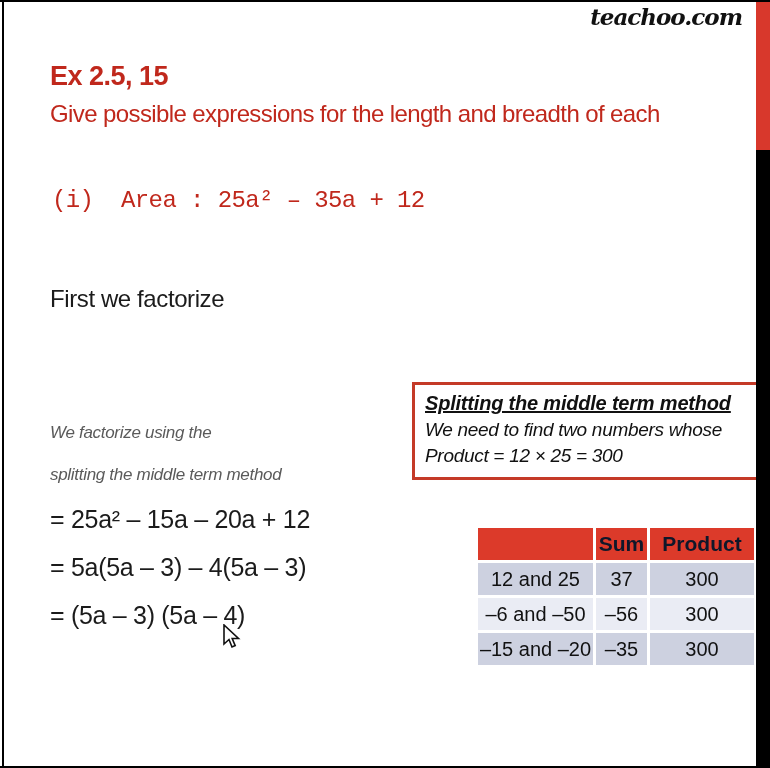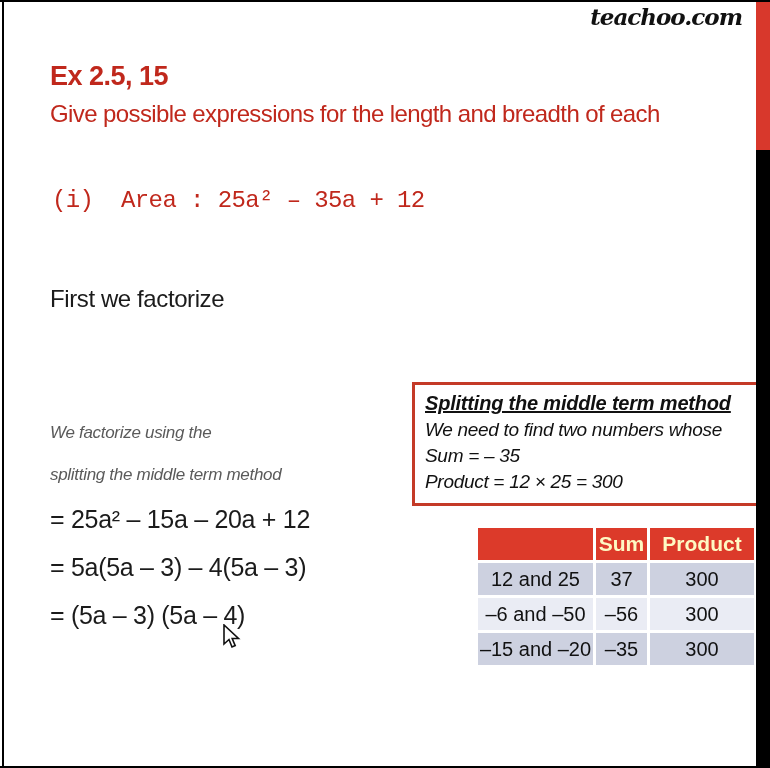--- a/index.html
+++ b/index.html
@@ -87,21 +87,21 @@
     position:absolute;left:478px;top:528px;
     display:grid;
     grid-template-columns:115px 51px 104px;
     grid-auto-rows:32px;
     gap:3px;
     font-size:20px;color:#111;
   }
   .cell{display:flex;align-items:center;justify-content:center;}
   .cell.hdr{
     background:var(--table-header-red,#dc3a2a);
-    color:#fef9c3;font-weight:bold;font-size:21px;
+    color:#0f172a;font-weight:bold;font-size:21px;
   }
   .cell.r-dark{background:var(--row-shade-dark,#cdd1e0);}
   .cell.r-light{background:var(--row-shade-light,#eaecf4);}
 </style>
 </head>
 <body>
 
 <div class="slide">
 
   <div class="border-top"></div>
@@ -126,21 +126,20 @@
   <p class="eq e2">= 5a(5a – 3) – 4(5a – 3)</p>
   <p class="eq e3">= (5a – 3) (5a – 4)</p>
 
   <svg class="cursor" width="20" height="28" viewBox="0 0 20 28">
     <path d="M3 1 L3 20 L8 15.5 L11 23 L14.2 21.6 L11.2 14.5 L17.5 14.5 Z" fill="#ffffff" stroke="#111111" stroke-width="1.6" stroke-linejoin="miter"></path>
   </svg>
 
   <div class="note-box">
     <div class="note-title">Splitting the middle term method</div>
     <div class="note-line">We need to find two numbers whose</div>
-    <div class="note-line">Sum = – 35</div>
     <div class="note-line">Product = 12 × 25 = 300</div>
   </div>
 
   <div class="sum-table">
     <div class="cell hdr"></div>
     <div class="cell hdr">Sum</div>
     <div class="cell hdr">Product</div>
 
     <div class="cell r-dark">12 and 25</div>
     <div class="cell r-dark">37</div>

